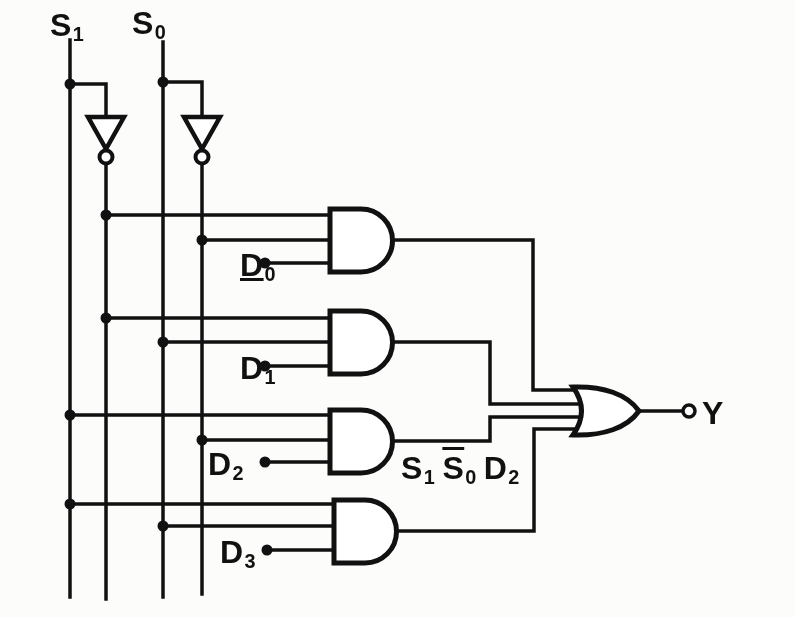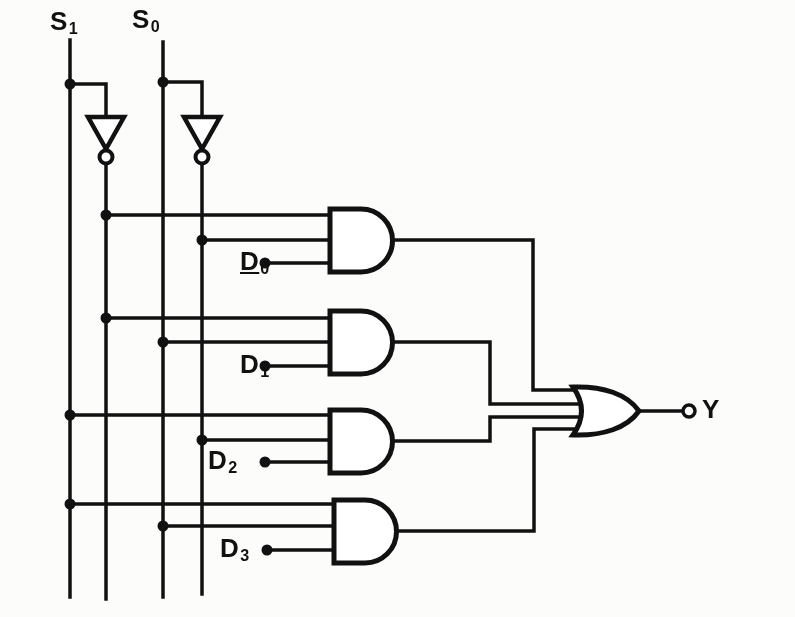--- a/index.html
+++ b/index.html
@@ -10,21 +10,21 @@
   }
   .stage{position:relative;width:795px;height:617px;}
   svg{position:absolute;left:0;top:0;}
   .wire{stroke:var(--line);stroke-width:3.5;fill:none;stroke-linejoin:miter;stroke-linecap:square;}
   .gate{stroke:var(--line);stroke-width:5;fill:var(--gfill);stroke-linejoin:miter;}
   .tri{stroke:var(--line);stroke-width:4.5;fill:var(--gfill);stroke-linejoin:miter;}
   .bubble{stroke:var(--line);stroke-width:4;fill:var(--gfill);}
   .terminal{stroke:var(--line);stroke-width:3.5;fill:var(--gfill);}
   .dot{fill:var(--line);stroke:none;}
   .lbl{
-    position:absolute;font-weight:bold;font-size:26px;line-height:1.15;
+    position:absolute;font-weight:bold;font-size:32px;line-height:1.15;
     white-space:nowrap;color:var(--line);letter-spacing:0.5px;
   }
   .tok{margin-right:7px;}
   .tok:last-child{margin-right:0;}
   .bar{text-decoration:overline;text-decoration-thickness:3px;}
   .lbl sub{font-size:0.62em;vertical-align:-0.26em;margin-left:1px;}
 </style>
 </head>
 <body>
 
@@ -103,15 +103,16 @@
   </svg>
 
   <div class="lbl" style="left:50px;top:7px;"><span class="tok"><span>S</span><sub>1</sub></span></div>
   <div class="lbl" style="left:132px;top:5px;"><span class="tok"><span>S</span><sub>0</sub></span></div>
 
   <div class="lbl" style="left:240px;top:247px;text-decoration:underline;"><span class="tok"><span>D</span><sub>0</sub></span></div>
   <div class="lbl" style="left:240px;top:350px;"><span class="tok"><span>D</span><sub>1</sub></span></div>
   <div class="lbl" style="left:208px;top:446px;"><span class="tok"><span>D</span><sub>2</sub></span></div>
   <div class="lbl" style="left:220px;top:534px;text-align:right;"><span class="tok"><span>D</span><sub>3</sub></span></div>
 
+  <div class="lbl" style="left:401px;top:450px;"><span class="tok"><span>S</span><sub>1</sub></span><span class="tok"><span class="bar">S</span><sub>0</sub></span><span class="tok"><span>D</span><sub>2</sub></span></div>
 
   <div class="lbl" style="left:702px;top:395px;">Y</div>
 </div>
 
 </body></html>

